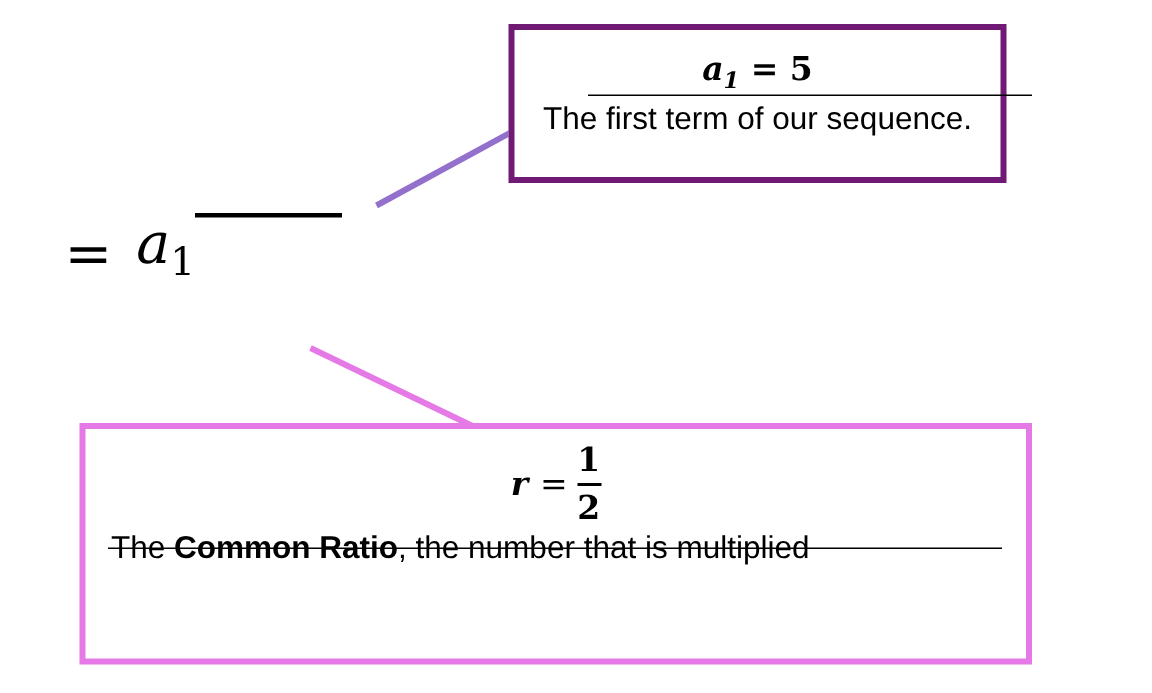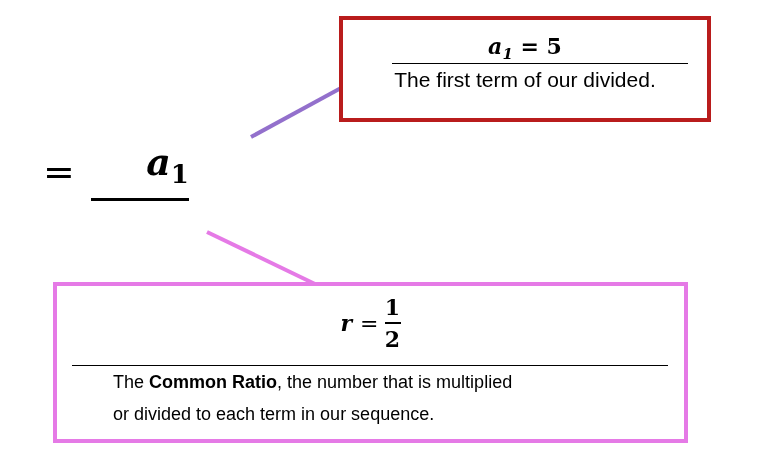--- a/index.html
+++ b/index.html
@@ -3,36 +3,36 @@
   <meta charset="utf-8">
   <style>
     html, body { margin: 0; padding: 0; }
     body {
       width: 768px; height: 462px; position: relative; overflow: hidden;
       background: #ffffff; color: #000;
       font-family: "Liberation Sans", sans-serif;
     }
     .svg-layer { position: absolute; left: 0; top: 0; width: 768px; height: 462px; pointer-events: none; }
     .box { position: absolute; background: #fff; box-sizing: border-box; }
-    .box1 { left: 339px; top: 16px; width: 372px; height: 106px; border: 4px solid #b91c1c; }
+    .box1 { left: 339px; top: 16px; width: 332px; height: 106px; border: 4px solid #701a75; }
     .box2 { left: 53px; top: 282px; width: 635px; height: 161px; border: 4px solid #e57ae6; }
     .serif { font-family: "DejaVu Serif", "Liberation Serif", serif; }
     .math-bold { font-weight: bold; font-style: italic; }
     .eq1 { position: absolute; left: 0; right: 0; top: 12px; text-align: center; font-size: 22px; line-height: 28px; }
     .rule { position: absolute; height: 1px; background: #000; }
     .desc1 { position: absolute; left: 0; right: 0; top: 48px; text-align: center; font-size: 21px; }
     .eq2 { position: absolute; left: 0; right: 0; top: 8px; display: flex; justify-content: center; align-items: center; font-size: 22px; }
     .frac { display: inline-flex; flex-direction: column; align-items: center; margin-left: 6px; font-weight: bold; }
     .frac .bar { width: 16px; height: 2px; background: #000; margin: 2px 0; }
-    .desc2 { position: absolute; left: 17px; top: 80px; font-size: 18px; line-height: 32px; width: 600px; margin-left: 39px; }
+    .desc2 { position: absolute; left: 17px; top: 64px; font-size: 21px; line-height: 32px; width: 600px; }
     .main-formula { position: absolute; left: 27px; top: 140px; display: flex; align-items: center; font-size: 38px; }
     .main-formula .lhs { font-style: italic; }
     .main-formula sub { font-size: 26px; font-style: italic; vertical-align: -10px; }
     .main-formula .eqsign { margin: 0 16px; }
-    .mf-frac { display: inline-flex; flex-direction: column; align-items: flex-end; font-weight: bold; }
+    .mf-frac { display: inline-flex; flex-direction: row; align-items: flex-start; }
     .mf-frac .num, .mf-frac .den { line-height: 44px; }
     .mf-frac .fbar { width: 98px; height: 3px; background: #000; margin: 2px 0; }
     i { font-style: italic; }
   </style>
 </head>
 <body>
 
 <svg class="svg-layer" viewBox="0 0 768 462">
   <line x1="251" y1="137" x2="341" y2="88" stroke="#9370cc" stroke-width="4"></line>
   <line x1="207" y1="232" x2="315" y2="284" stroke="#e57ae6" stroke-width="4"></line>
@@ -44,31 +44,30 @@
     <span class="num"><i>a</i><sub style="font-style:normal;font-size:26px;vertical-align:-8px;">1</sub></span>
     <span class="fbar"></span>
   </span>
 </div>
 
 <div class="box box1">
   <div class="eq1 serif math-bold">
     <span>a</span><sub style="font-size:15px;">1</sub><span style="font-style:normal;"> = 5</span>
   </div>
   <div class="rule" style="left:49px; width:296px; top:43px;"></div>
-  <div class="desc1">The first term of our divided.</div>
+  <div class="desc1">The first term of our sequence.</div>
 </div>
 
 <div class="box box2">
   <div class="eq2 serif">
     <span class="math-bold">r</span>
     <span style="margin-left:8px;">=</span>
     <span class="frac">
       <span>1</span>
       <span class="bar"></span>
       <span>2</span>
     </span>
   </div>
   <div class="rule" style="left:15px; width:596px; top:79px;"></div>
   <div class="desc2">
     <span>The </span><b>Common Ratio</b><span>, the number that is multiplied</span><br>
-    <span>or divided to each term in our sequence.</span>
   </div>
 </div>
 
 </body></html>

